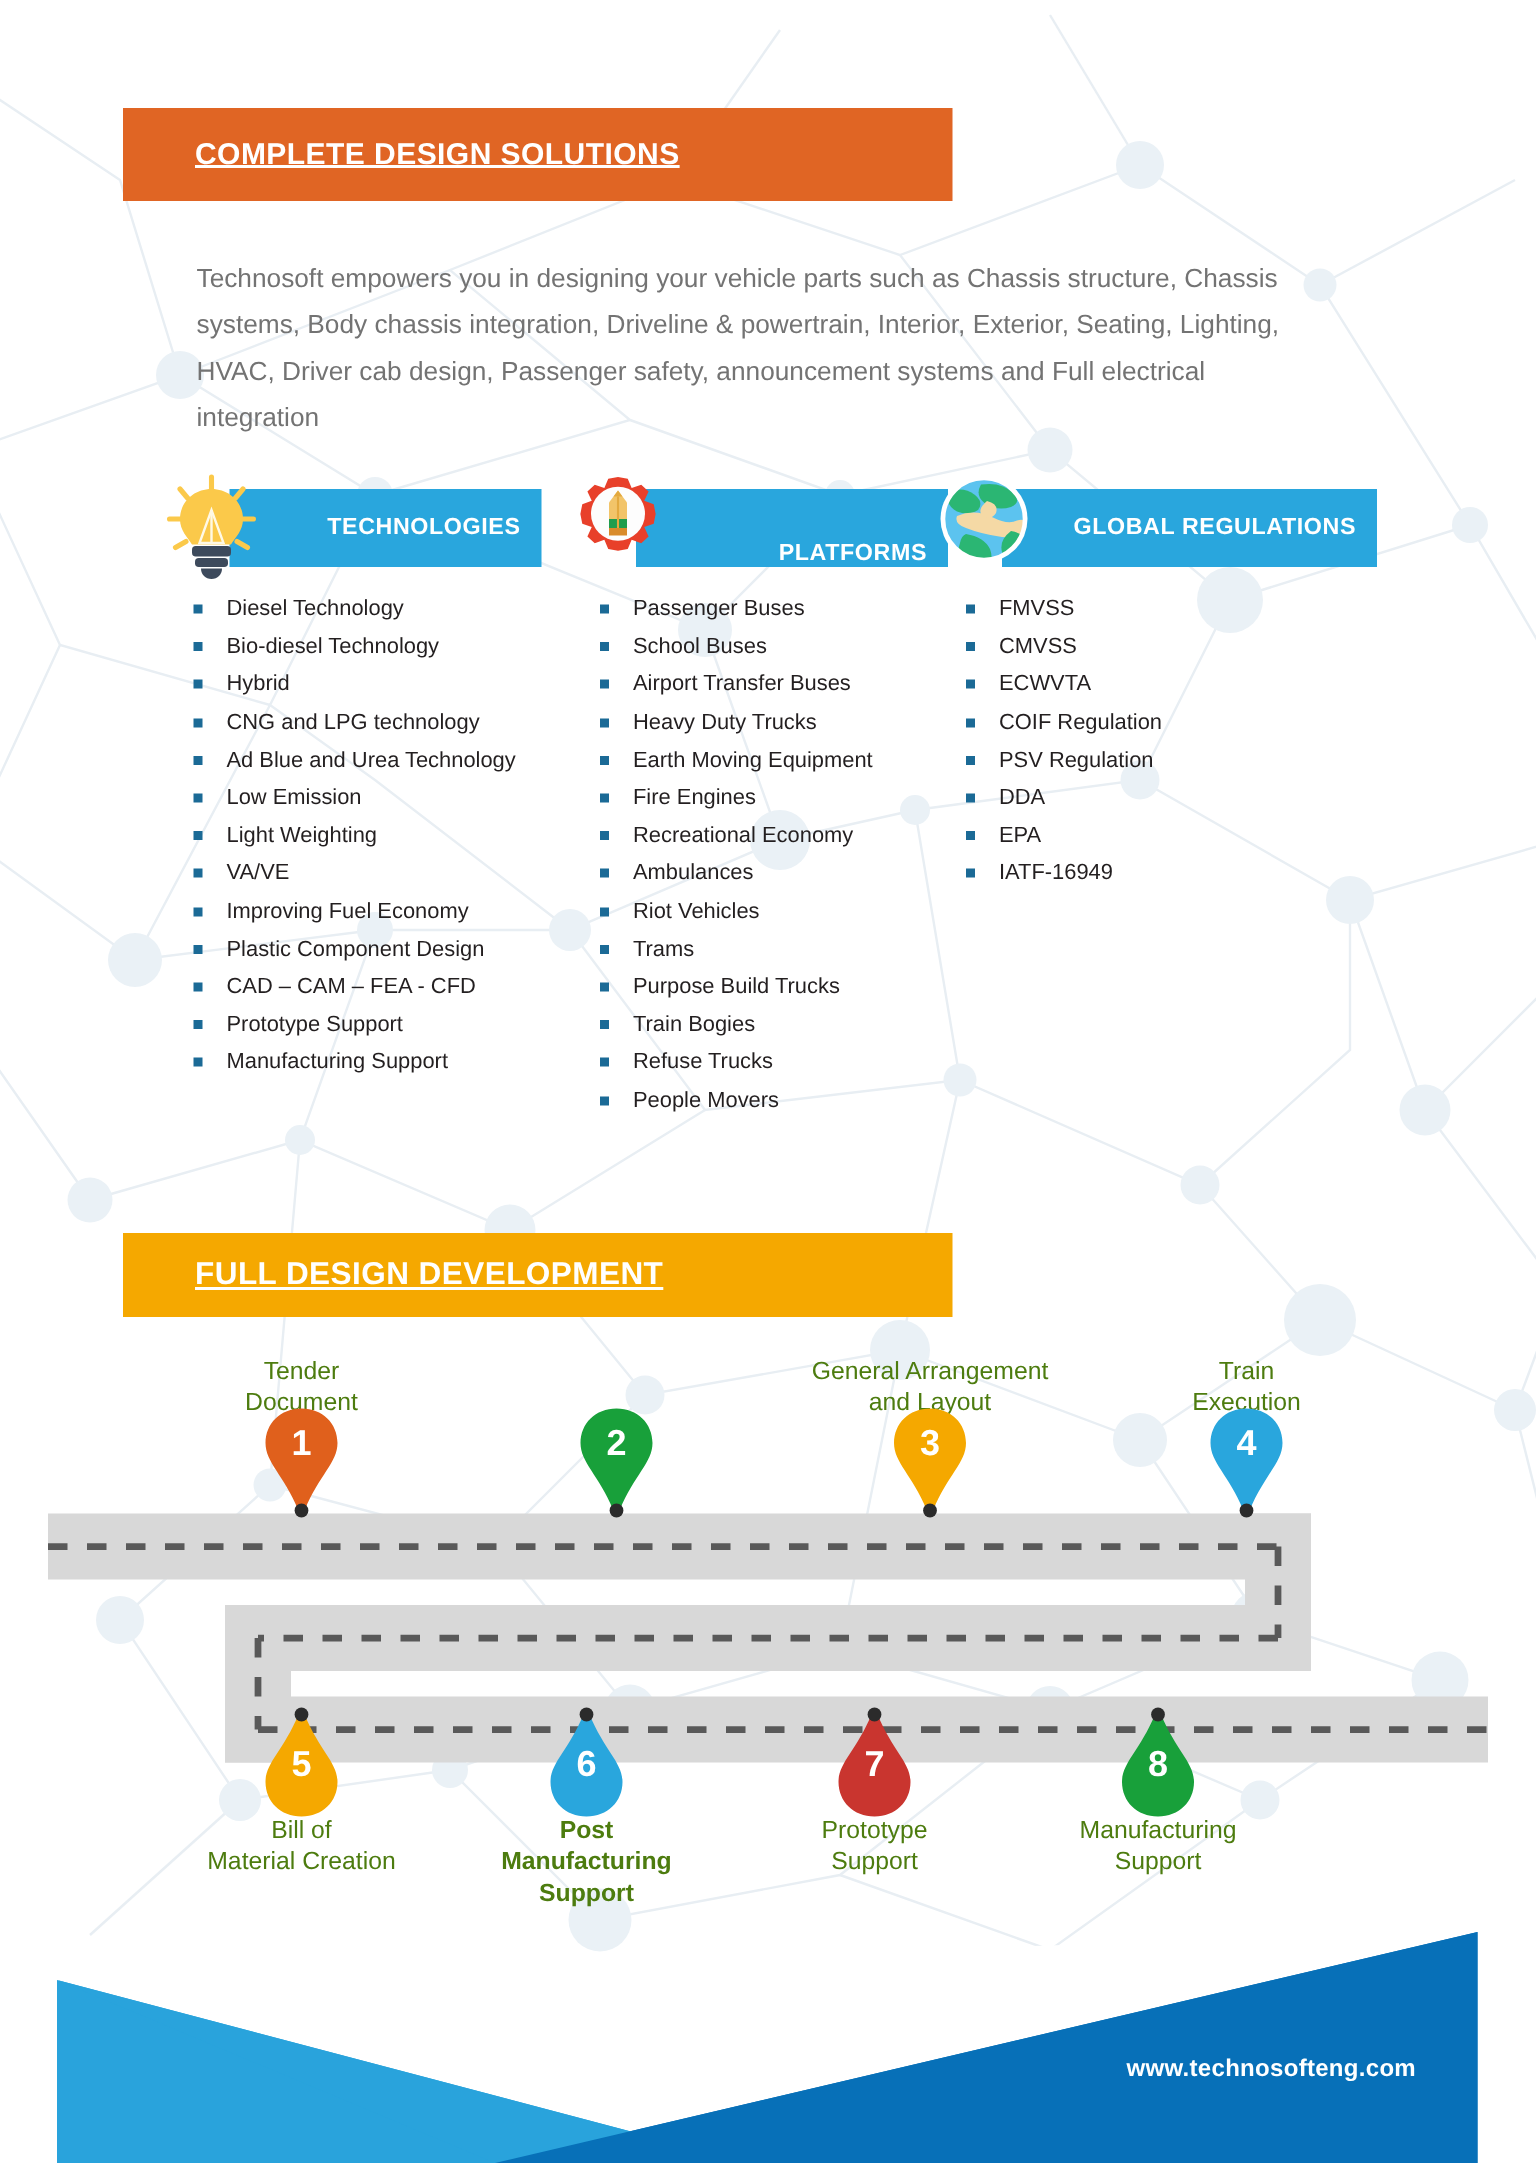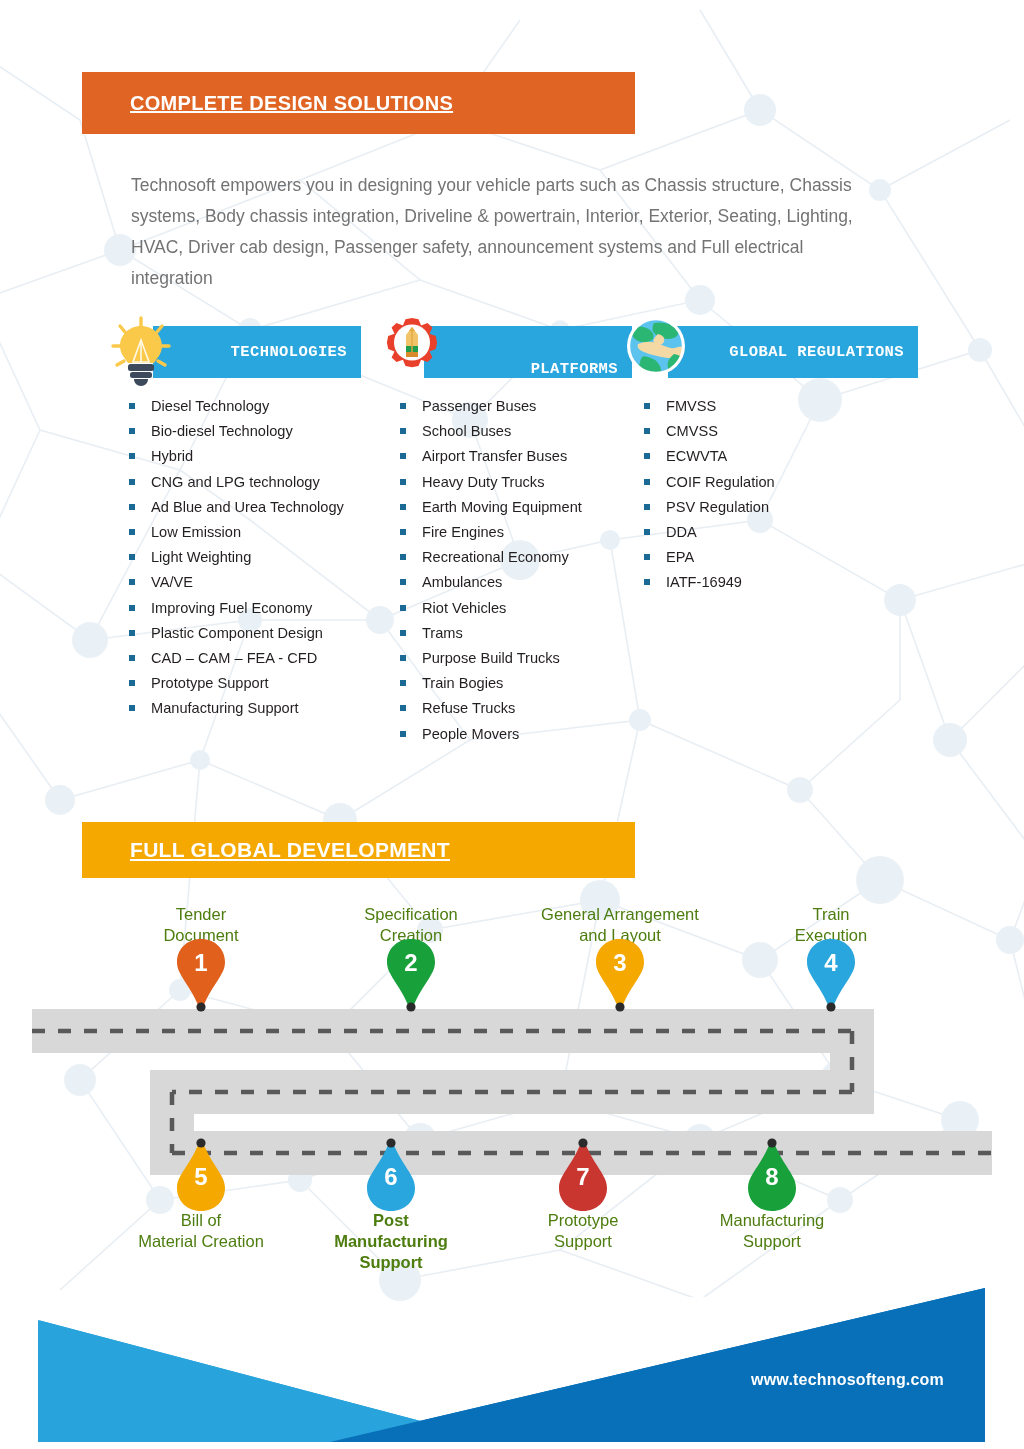--- a/index.html
+++ b/index.html
@@ -36,21 +36,21 @@
     position:absolute;left:131px;top:170px;width:730px;
     font-size:17.5px;line-height:31px;color:#737373;
   }
 
   
   .col{position:absolute;top:326px;}
   #col-tech{left:103px;width:258px;}
   #col-plat{left:374px;width:258px;}
   #col-reg{left:618px;width:300px;}
 
-  .col-head{position:relative;height:48px;font-family:Liberation Mono, monospace;}
+  .col-head{position:relative;height:48px;}
   .col-head .bar{
     position:absolute;top:0;height:52px;
     background:#29a6dd;
     display:flex;align-items:center;justify-content:flex-end;
     color:#fff;font-weight:bold;font-size:15.5px;letter-spacing:.4px;
     padding-right:14px;box-sizing:border-box;
   }
   #col-tech .bar{left:50px;width:208px;}
   #col-plat .bar{left:50px;width:208px;align-items:flex-end;}
   #col-reg  .bar{left:50px;width:250px;}
@@ -293,21 +293,21 @@
         <li><span class="bullet"></span><span>ECWVTA</span></li>
         <li><span class="bullet"></span><span>COIF Regulation</span></li>
         <li><span class="bullet"></span><span>PSV Regulation</span></li>
         <li><span class="bullet"></span><span>DDA</span></li>
         <li><span class="bullet"></span><span>EPA</span></li>
         <li><span class="bullet"></span><span>IATF-16949</span></li>
       </ul>
   </div>
 
   <div class="banner" id="banner-fullproduct">
-    <span>FULL GLOBAL DEVELOPMENT</span>
+    <span>FULL DESIGN DEVELOPMENT</span>
   </div>
 
   <div id="roadmap">
     <svg width="1024" height="400" viewBox="0 0 1024 400" xmlns="http://www.w3.org/2000/svg">
 
       <rect x="32" y="119" width="842" height="44" fill="#d8d8d8"></rect>
 
       <rect x="830" y="119" width="44" height="105" fill="#d8d8d8"></rect>
 
       <rect x="150" y="180" width="724" height="44" fill="#d8d8d8"></rect>
@@ -330,24 +330,20 @@
   <div class="step-label" style="left: 101px; top: 14px;">
         <div>Tender</div>
         <div>Document</div>
       </div>
       <div class="pin down" style="left: 173px; top: 47px;">
         <svg width="56" height="76" viewBox="0 0 56 76">
           <path d="M28 2 C42 2 52 12 52 25 C52 38 40 46 30 70 C29 72 27 72 26 70 C16 46 4 38 4 25 C4 12 14 2 28 2 Z" fill="#e0601c"></path>
           <circle cx="28" cy="70" r="4.6" fill="#2b2b2b"></circle>
         </svg>
         <span class="num">1</span>
-      </div>
-      <div class="step-label" style="left: 311px; top: 14px;">
-        <div>Specification</div>
-        <div>Creation</div>
       </div>
       <div class="pin down" style="left: 383px; top: 47px;">
         <svg width="56" height="76" viewBox="0 0 56 76">
           <path d="M28 2 C42 2 52 12 52 25 C52 38 40 46 30 70 C29 72 27 72 26 70 C16 46 4 38 4 25 C4 12 14 2 28 2 Z" fill="#18a03a"></path>
           <circle cx="28" cy="70" r="4.6" fill="#2b2b2b"></circle>
         </svg>
         <span class="num">2</span>
       </div>
       <div class="step-label" style="left: 520px; top: 14px;">
         <div>General Arrangement</div>

